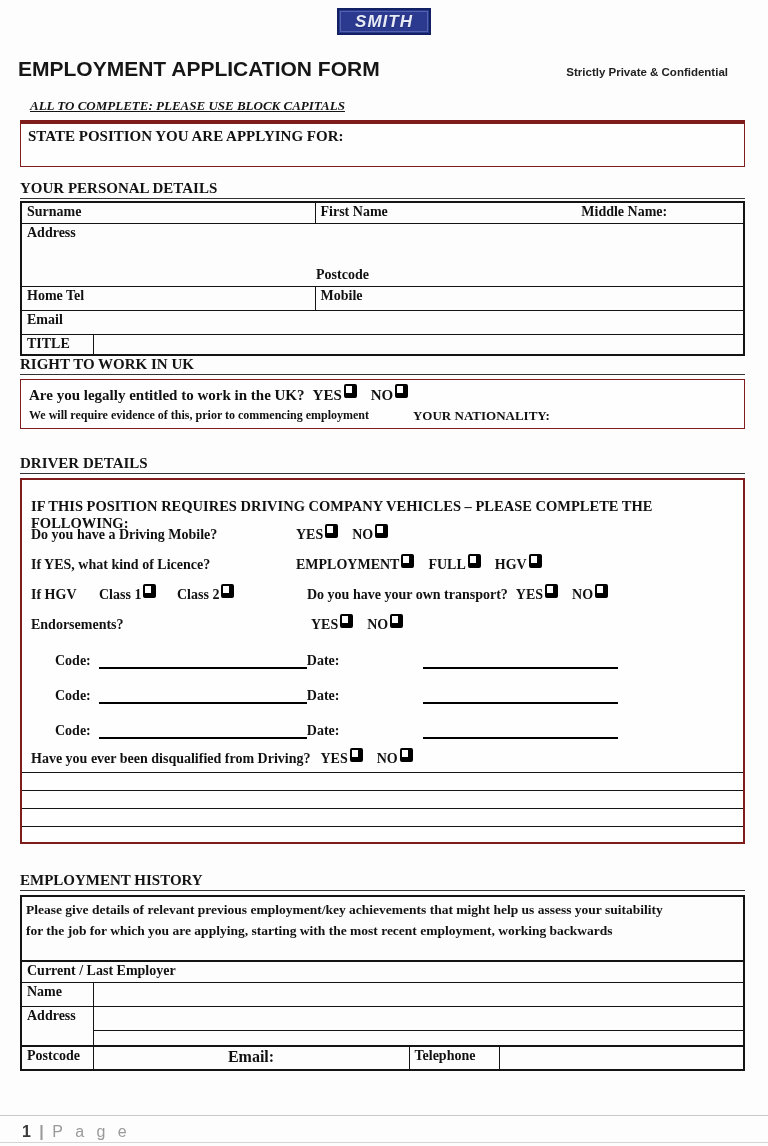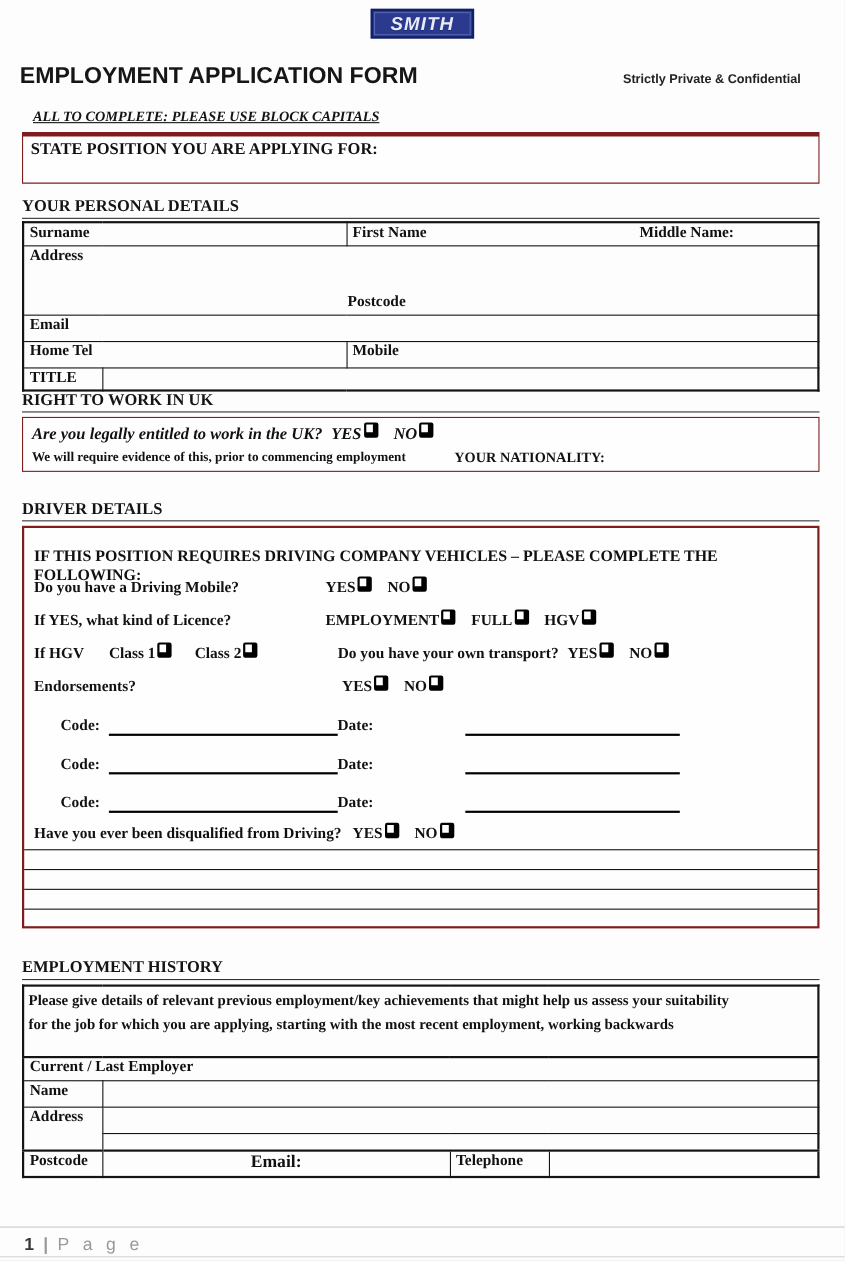--- a/index.html
+++ b/index.html
@@ -42,21 +42,21 @@
   
   table { border-collapse:collapse; width:725px; margin:2px 23px 0 20px; table-layout:fixed; }
   .pd-table, .eh-table { border:2.5px solid #141414; }
   td { border:1.5px solid #141414; font-weight:bold; font-size:14px; padding:1px 5px; vertical-align:top; }
   .pd-table .addr-cell { height:63px; position:relative; }
   .pd-table .postcode-label { position:absolute; left:294px; bottom:3px; }
   .row-h20 { height:21px; } .row-h23 { height:24px; }
   .thick-top { border-top:2.5px solid #141414; }
   
   .rtw-box { padding:3px 8px 4px 8px; }
-  .rtw-line1 { display:flex; align-items:center; font-weight:bold; font-size:15px; height:24px;font-style:italic; }
+  .rtw-line1 { display:flex; align-items:center; font-weight:bold; font-size:15px; height:24px; }
   .rtw-line1 .sp { margin-left:14px; display:flex; align-items:center; }
   .rtw-line2 { display:flex; font-weight:bold; font-size:12px; margin-top:1px; }
   .rtw-line2 .nat { margin-left:44px; font-size:13px; }
   
   .cb {
     display:inline-block; width:13px; height:14px; background:#fff;
     border:2px solid #000; border-right-width:5px; border-bottom-width:5px;
     border-radius:2px; position:relative; top:-4px; margin-left:2px;
   }
   
@@ -127,30 +127,30 @@
         <span style="margin-left:190px">Middle Name:</span>
       </td>
     </tr>
     <tr>
       <td colspan="3" class="addr-cell">
         <span>Address</span>
         <span class="postcode-label">Postcode</span>
       </td>
     </tr>
     <tr class="row-h23">
+      <td colspan="2">
+        <span>Home Tel</span>
+      </td>
+      <td>
+        <span>Mobile</span>
+      </td>
+    </tr>
+    <tr class="row-h23">
       <td colspan="3">
         <span>Email</span>
-      </td>
-    </tr>
-    <tr class="row-h23">
-      <td colspan="2">
-        <span>Home Tel</span>
-      </td>
-      <td>
-        <span>Mobile</span>
       </td>
     </tr>
     <tr class="row-h20">
       <td>
         <span>TITLE</span>
       </td>
       <td colspan="2"></td>
     </tr>
   </tbody>
     </table>

